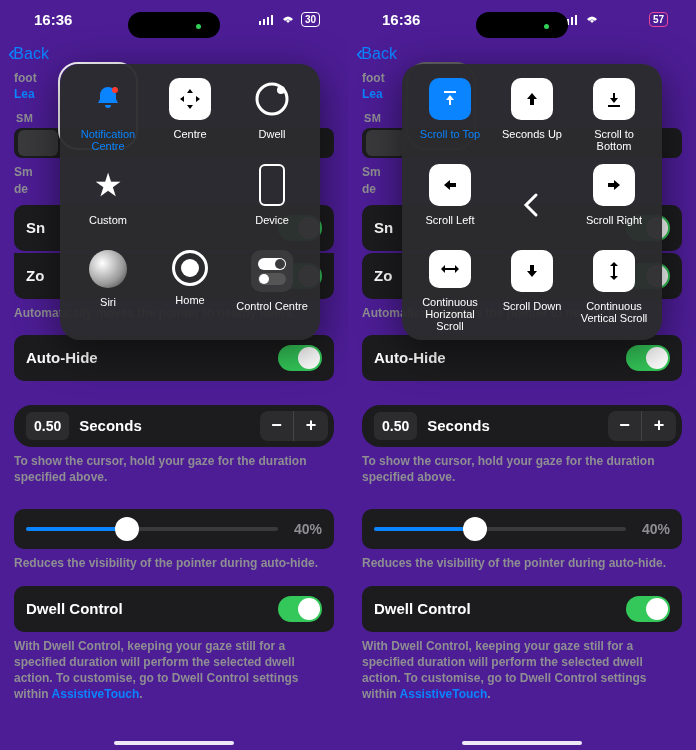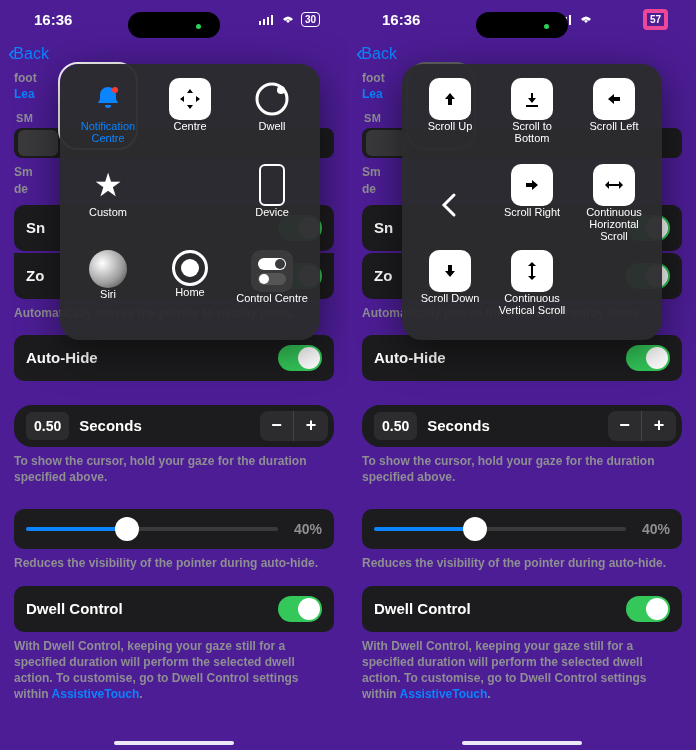--- a/index.html
+++ b/index.html
@@ -96,21 +96,21 @@
   .menu-overlay {
     position:absolute; top:64px; left:60px;
     background: rgba(44,44,46,0.96);
     border-radius:20px; padding:12px 8px 8px;
     display:grid; grid-template-columns: repeat(3, 80px);
     grid-auto-rows: 84px; gap:2px 2px;
     box-shadow: 0 10px 40px rgba(0,0,0,.5);
   }
   .menu-item {
     display:flex; flex-direction:column; align-items:center; justify-content:flex-start;
-    gap:0; padding-top:2px;
+    gap:8px; padding-top:2px;
   }
   .menu-tile {
     width:42px; height:42px; border-radius:10px; background:#fff;
     display:flex; align-items:center; justify-content:center;
     color:#000; font-weight:bold;
   }
   .menu-tile.dark { background:#3a3a3c; color:#fff; }
   .menu-tile.blue { background:#0a84ff; color:#fff; }
   .menu-label { font-size:11px; color:#fff; text-align:center; line-height:1.1; max-width:76px;}
   .menu-label.hl { color:#0a84ff; }
@@ -292,21 +292,21 @@
             <rect x="8" y="3" width="2" height="8" fill="#fff"></rect>
             <rect x="12" y="1" width="2" height="10" fill="#fff"></rect>
           </svg>
         </span>
       <span>
           <svg width="16" height="12">
             <path d="M8 10 L6 8 Q8 6 10 8 Z M3 6 Q8 1 13 6 L11 8 Q8 5 5 8 Z" fill="#fff"></path>
           </svg>
         </span>
       <span style="display:flex;align-items:center;">
-          <span style="border:4px solid #ec4899;border-radius:4px;padding:1px 3px;font-size:10px;font-weight:700;margin-left:44px;">57</span>
+          <span style="border:1px solid #ec4899;border-radius:4px;padding:1px 3px;font-size:10px;font-weight:700;margin-left:44px;">57</span>
         </span>
     </div>
   </div>
 
   <div class="nav">
     <span class="chev">‹</span>
     <span>Back</span>
   </div>
 
   <div class="content">
@@ -355,26 +355,35 @@
     <div class="row" style="margin-top:14px;">
         <span>Dwell Control</span>
         <div class="toggle"></div>
       </div>
     <div class="hint" style="margin-top:6px;"><span>With Dwell Control, keeping your gaze still for a specified duration will perform the selected dwell action. To customise, go to Dwell Control settings within </span><span class="link">AssistiveTouch</span>.</div>
   </div>
 
   <div class="highlight-box" style="top:62px;left:58px;width:70px;height:88px;border-color:#666;"></div>
   <div class="menu-overlay" style="left:54px;">
     <div class="menu-item">
+      <div class="menu-tile blue">
+          <svg width="20" height="20">
+            <rect x="4" y="2" width="12" height="2" fill="#fff"></rect>
+            <path d="M10 6 l4 5 h-3 v5 h-2 v-5 h-3 z" fill="#fff"></path>
+          </svg>
+        </div>
+      <div class="menu-label hl">Scroll to Top</div>
+    </div>
+    <div class="menu-item">
       <div class="menu-tile">
           <svg width="18" height="18">
             <path d="M9 3 l5 6 h-3 v6 h-4 v-6 h-3 z" fill="#000"></path>
           </svg>
         </div>
-      <div class="menu-label">Scroll Up</div>
+      <div class="menu-label">Seconds Up</div>
     </div>
     <div class="menu-item">
       <div class="menu-tile">
           <svg width="20" height="20">
             <path d="M10 14 l-4-5 h3 v-5 h2 v5 h3 z" fill="#000"></path>
             <rect x="4" y="16" width="12" height="2" fill="#000"></rect>
           </svg>
         </div>
       <div class="menu-label">Scroll to Bottom</div>
     </div>

